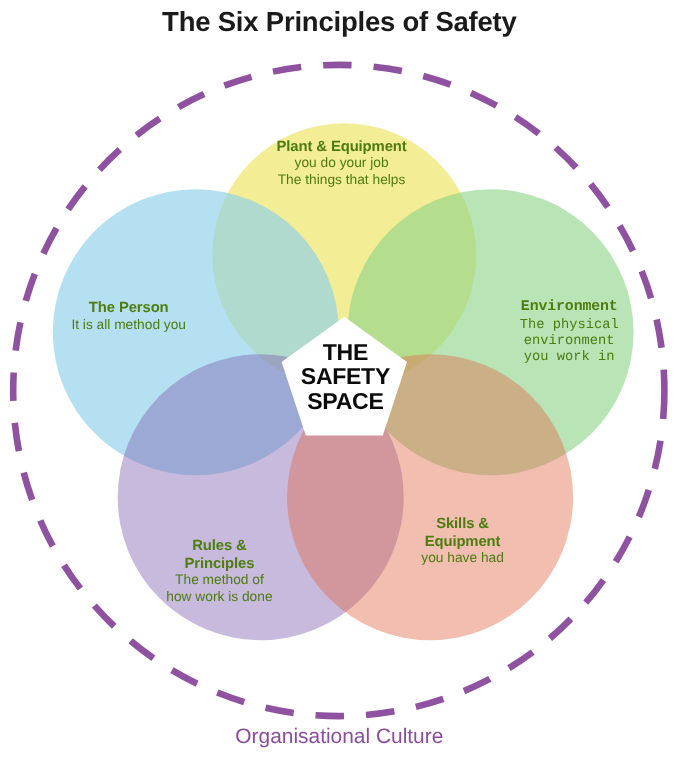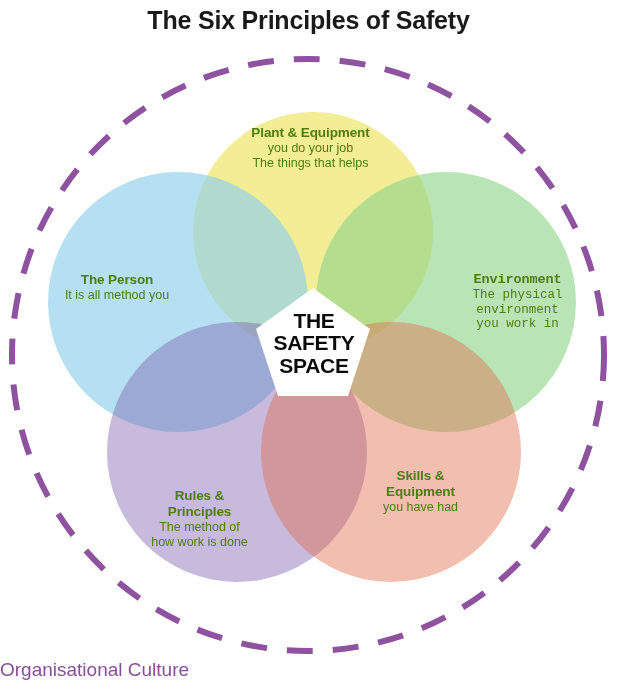--- a/index.html
+++ b/index.html
@@ -68,20 +68,21 @@
     line-height: 1.07;
     letter-spacing: -0.3px;
     pointer-events: none;
   }
   #center-text span { display: block; }
   #footer {
     position: absolute;
     left: 0;
     bottom: 12px;
     width: 617px;
+    text-align: center;
     font-size: 19px;
     color: #8a4d9c;
     font-weight: normal;
   }
 </style>
 </head>
 <body>
 
 <div id="page">
 

